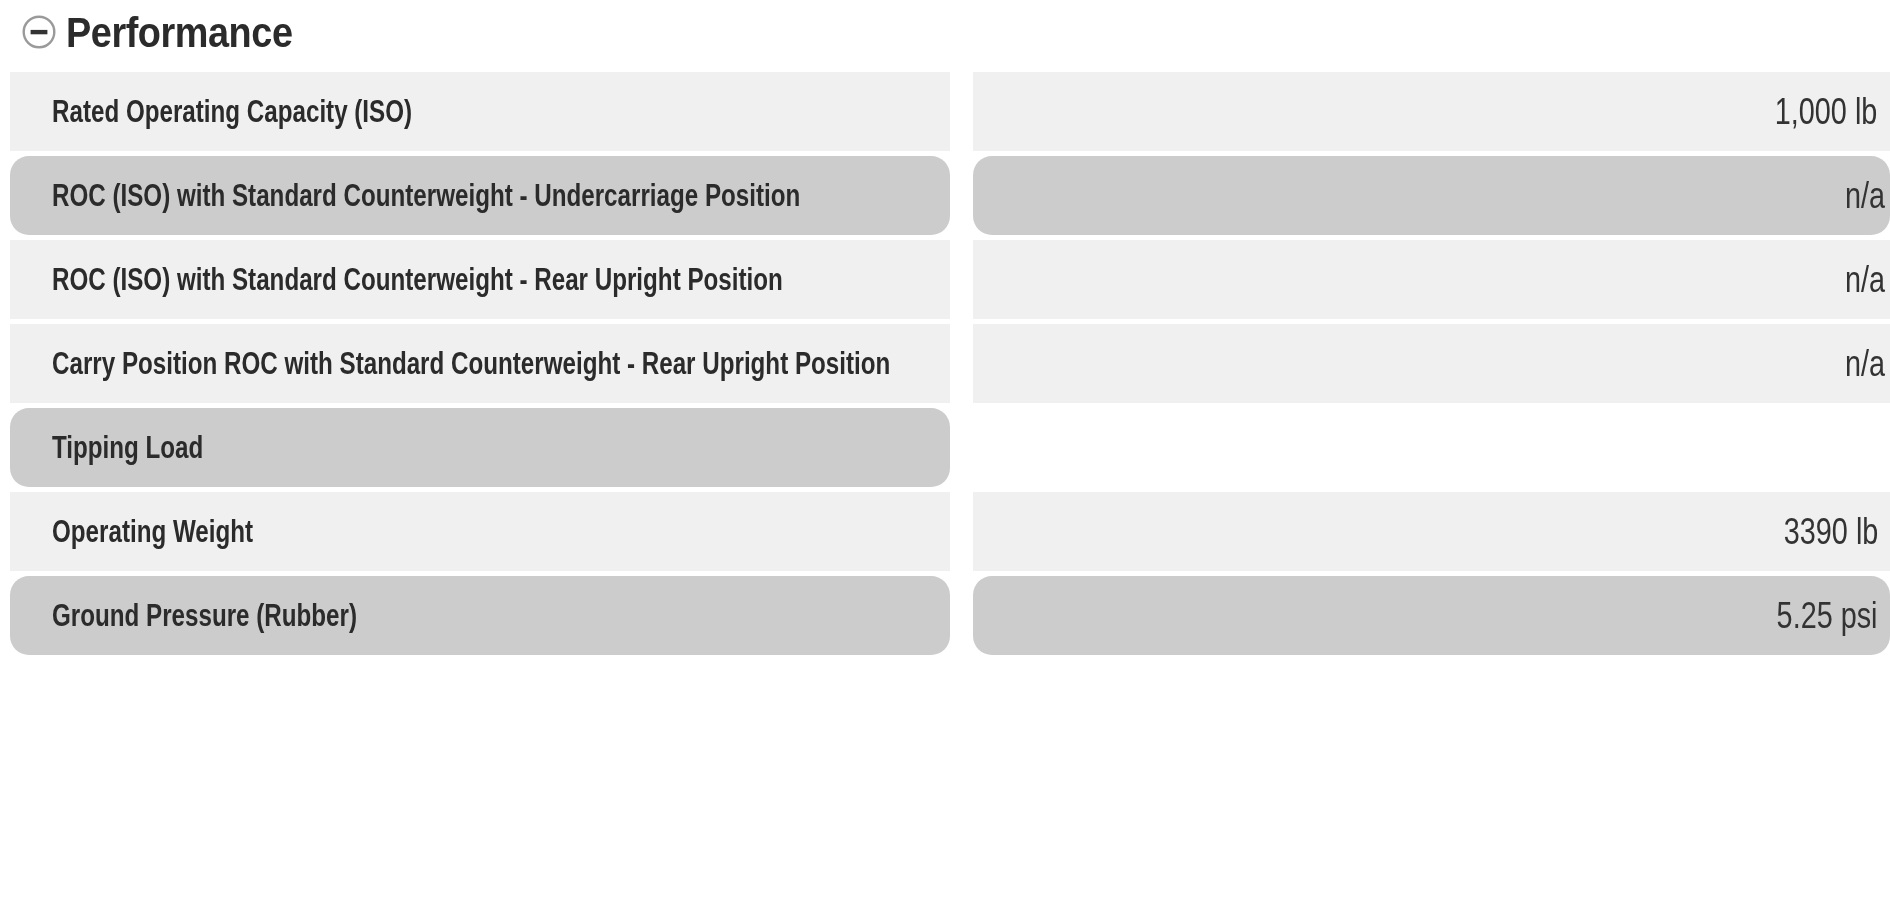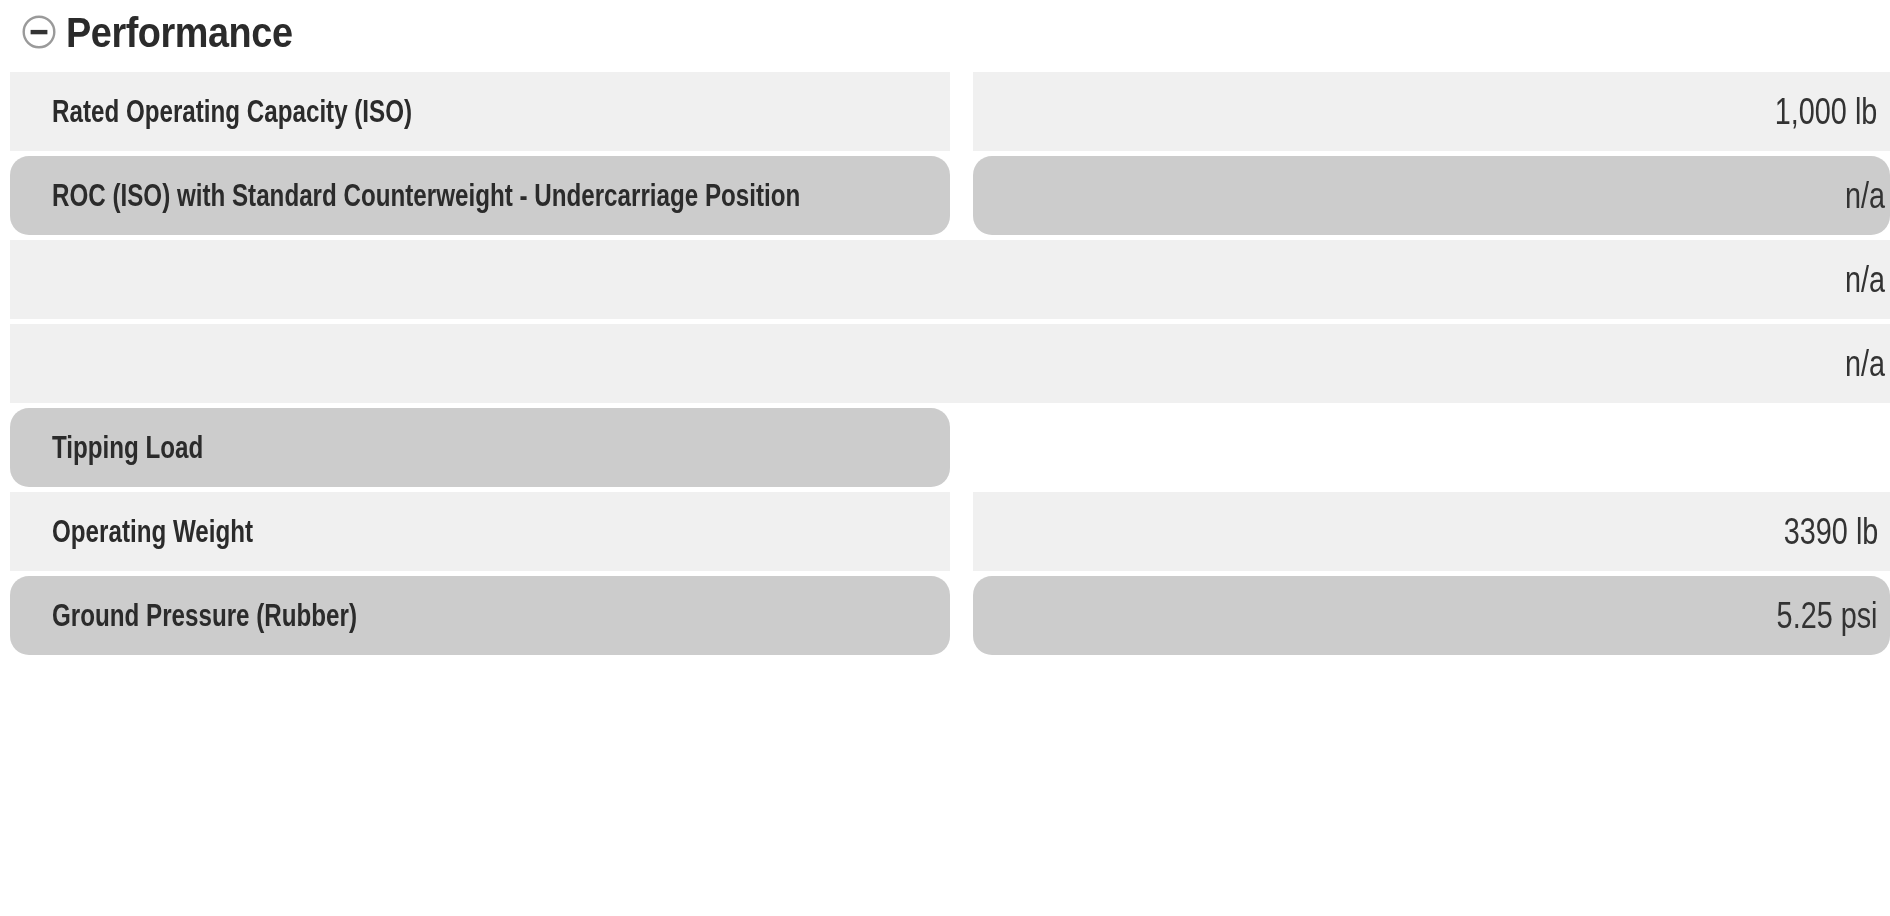--- a/index.html
+++ b/index.html
@@ -114,27 +114,33 @@
   <div class="row dark">
     <div class="cell label-cell">
       <span class="label-text">ROC (ISO) with Standard Counterweight - Undercarriage Position</span>
     </div>
     <div class="cell value-cell">
       <span class="value-text">n/a</span>
     </div>
   </div>
 
   <div class="row light">
+    <div class="cell label-cell">
+      <span class="label-text">ROC (ISO) with Standard Counterweight - Rear Upright Position</span>
+    </div>
     <div class="cell value-cell">
       <span class="value-text">n/a</span>
     </div>
   </div>
 
 
   <div class="row light">
+    <div class="cell label-cell">
+      <span class="label-text">Carry Position ROC with Standard Counterweight - Rear Upright Position</span>
+    </div>
     <div class="cell value-cell">
       <span class="value-text">n/a</span>
     </div>
   </div>
 
   <div class="row dark">
     <div class="cell label-cell">
       <span class="label-text">Tipping Load</span>
     </div>
   </div>

